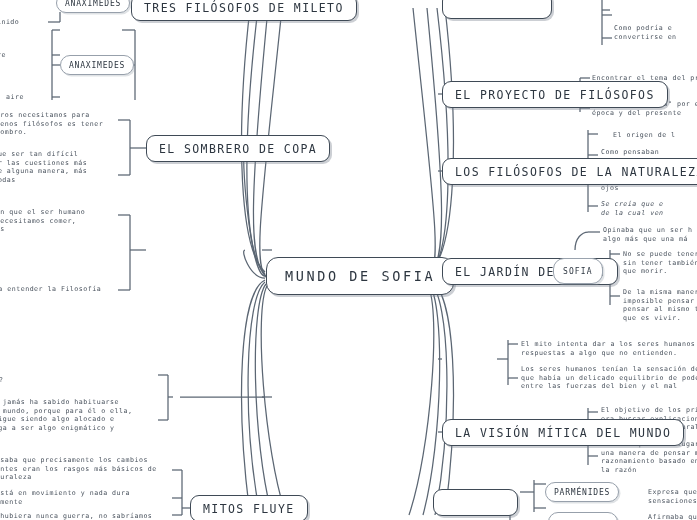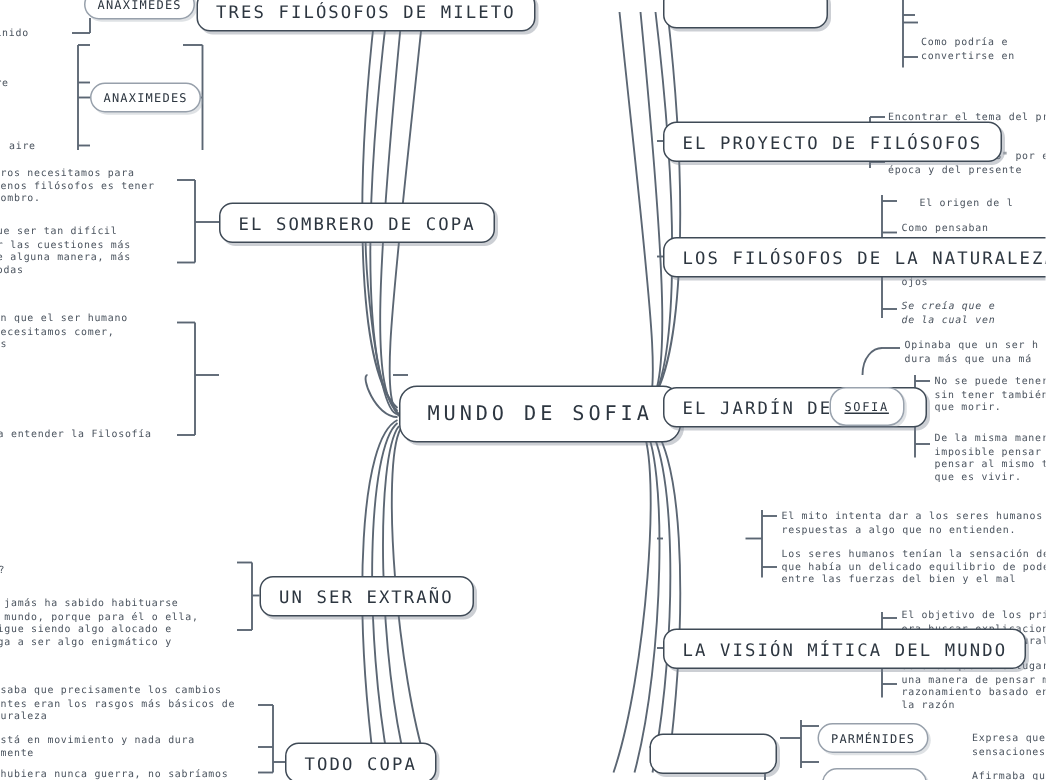--- a/index.html
+++ b/index.html
@@ -211,43 +211,40 @@
 
   <div class="node small" style="left:60px;top:55px;">
     <span>ANAXIMEDES</span>
   </div>
 
   <div class="node main" style="left:146px;top:135px;">
     <span>EL SOMBRERO DE COPA</span>
   </div>
 
 
-  <div class="node main" style="left:173px;top:384px;">
-    <span>UN SER EXTRAÑO</span>
-  </div>
 
   <div class="node main" style="left:190px;top:495px;">
-    <span>TODO COPA</span>
+    <span>MITOS FLUYE</span>
   </div>
 
   <div class="node main" style="left:442px;top:-8px;width:110px;"></div>
 
   <div class="node main" style="left:442px;top:81px;">
     <span>EL PROYECTO DE FILÓSOFOS</span>
   </div>
 
   <div class="node main" style="left:442px;top:158px;">
     <span>LOS FILÓSOFOS DE LA NATURALEZA II</span>
   </div>
 
   <div class="node main" style="left:442px;top:258px;">
     <span>EL JARDÍN DEL EDÉN</span>
   </div>
 
-  <div class="node sofia" style="left:553px;top:258px;text-decoration:underline;">
+  <div class="node sofia" style="left:553px;top:258px;">
     <span>SOFIA</span>
   </div>
 
 
   <div class="node main" style="left:442px;top:419px;">
     <span>LA VISIÓN MÍTICA DEL MUNDO</span>
   </div>
 
   <div class="node small" style="left:545px;top:482px;">
     <span>PARMÉNIDES</span>
@@ -299,21 +296,21 @@
 
   <div class="leaf lt" style="left:601px;top:131px;margin-left:12px;">El origen de l</div>
   <div class="leaf lt" style="left:601px;top:148px;">Como pensaban
 cambio de la n</div>
   <div class="leaf lt" style="left:601px;top:175px;">Como cambian l
 ojos</div>
   <div class="leaf lt" style="left:601px;top:200px;font-style:italic;">Se creía que e
 de la cual ven</div>
 
   <div class="leaf lt" style="left:603px;top:226px;">Opinaba que un ser h
-dura más que una má</div>
+algo más que una má</div>
   <div class="leaf lt" style="left:623px;top:250px;">No se puede tener l
 sin tener también li
 que morir.</div>
   <div class="leaf lt" style="left:623px;top:288px;">De la misma manera,
 imposible pensar que
 pensar al mismo tie
 que es vivir.</div>
 
   <div class="leaf lt" style="left:521px;top:340px;">El mito intenta dar a los seres humanos
 respuestas a algo que no entienden.</div>

